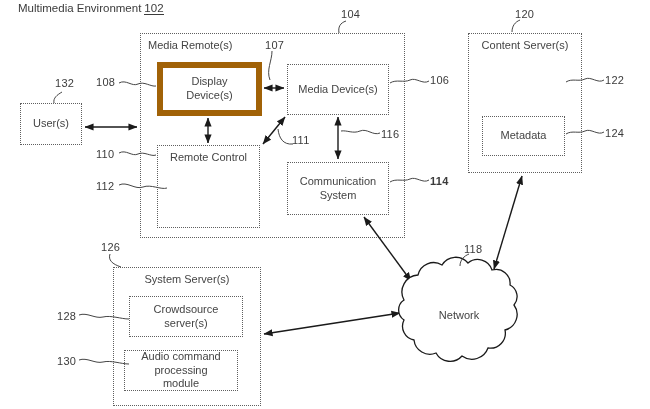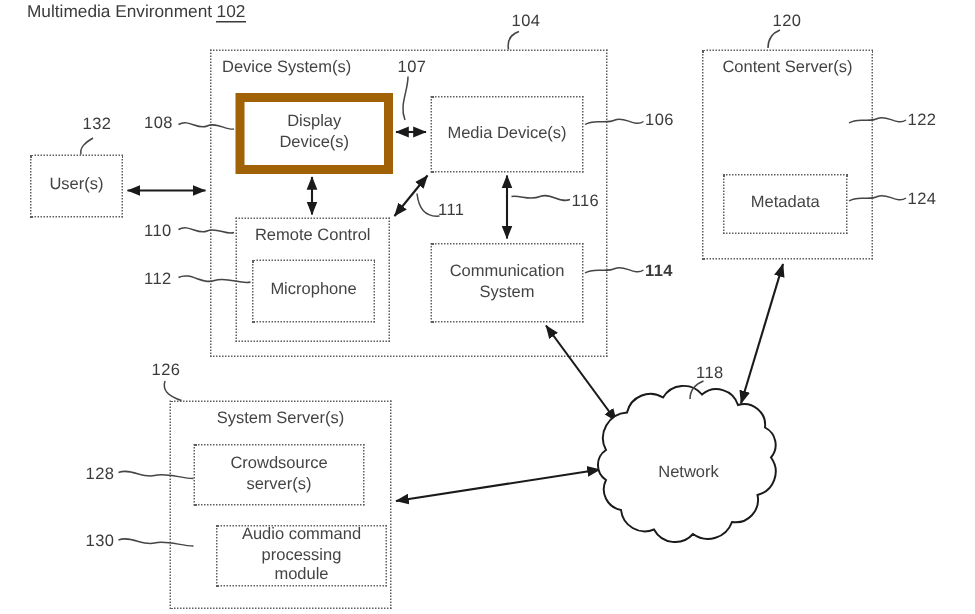--- a/index.html
+++ b/index.html
@@ -39,21 +39,21 @@
 </head>
 <body>
 
 <div id="canvas">
 
   <div id="fig-title">
     <span>Multimedia Environment</span><span class="ref-underline">102</span>
   </div>
 
   <div class="box group" style="left:140px;top:33px;width:265px;height:205px;">
-    <div class="group-label left">Device System(s)</div>
+    <div class="group-label left">Media Remote(s)</div>
   </div>
 
   <div class="box group" style="left:468px;top:33px;width:114px;height:140px;">
     <div class="group-label">Content Server(s)</div>
   </div>
 
   <div class="box group" style="left:113px;top:267px;width:148px;height:139px;">
     <div class="group-label">System Server(s)</div>
   </div>
 
@@ -62,42 +62,39 @@
   </div>
 
   <div class="box solid" style="left:157px;top:62px;width:105px;height:54px;">
     <span class="lbl" style="max-width:70px;">Display Device(s)</span>
   </div>
 
   <div class="box" style="left:287px;top:64px;width:102px;height:51px;">
     <span class="lbl">Media Device(s)</span>
   </div>
 
-  <div class="box" style="left:168px;top:173px;width:82px;height:42px;">
-    <span class="lbl">Microphone</span>
-  </div>
 
   <div class="box" style="left:287px;top:162px;width:102px;height:53px;">
     <span class="lbl" style="max-width:90px;">Communication System</span>
   </div>
 
   <div class="box" style="left:20px;top:103px;width:62px;height:42px;">
     <span class="lbl">User(s)</span>
   </div>
 
 
   <div class="box" style="left:482px;top:116px;width:83px;height:40px;">
     <span class="lbl">Metadata</span>
   </div>
 
   <div class="box" style="left:129px;top:296px;width:114px;height:41px;">
     <span class="lbl" style="max-width:90px;">Crowdsource server(s)</span>
   </div>
 
-  <div class="box" style="left:144px;top:350px;width:114px;height:41px;">
+  <div class="box" style="left:124px;top:350px;width:114px;height:41px;">
     <span class="lbl" style="max-width:88px;">Audio command processing module</span>
   </div>
 
   <svg id="overlay" width="650" height="409" viewBox="0 0 650 409">
     <defs>
       <marker id="ah" viewBox="0 0 10 8" refX="9.5" refY="4" markerWidth="9" markerHeight="8" orient="auto-start-reverse" markerUnits="userSpaceOnUse">
         <path d="M0,0 L10,4 L0,8 Z" fill="#1a1a1a"></path>
       </marker>
     </defs>
 

